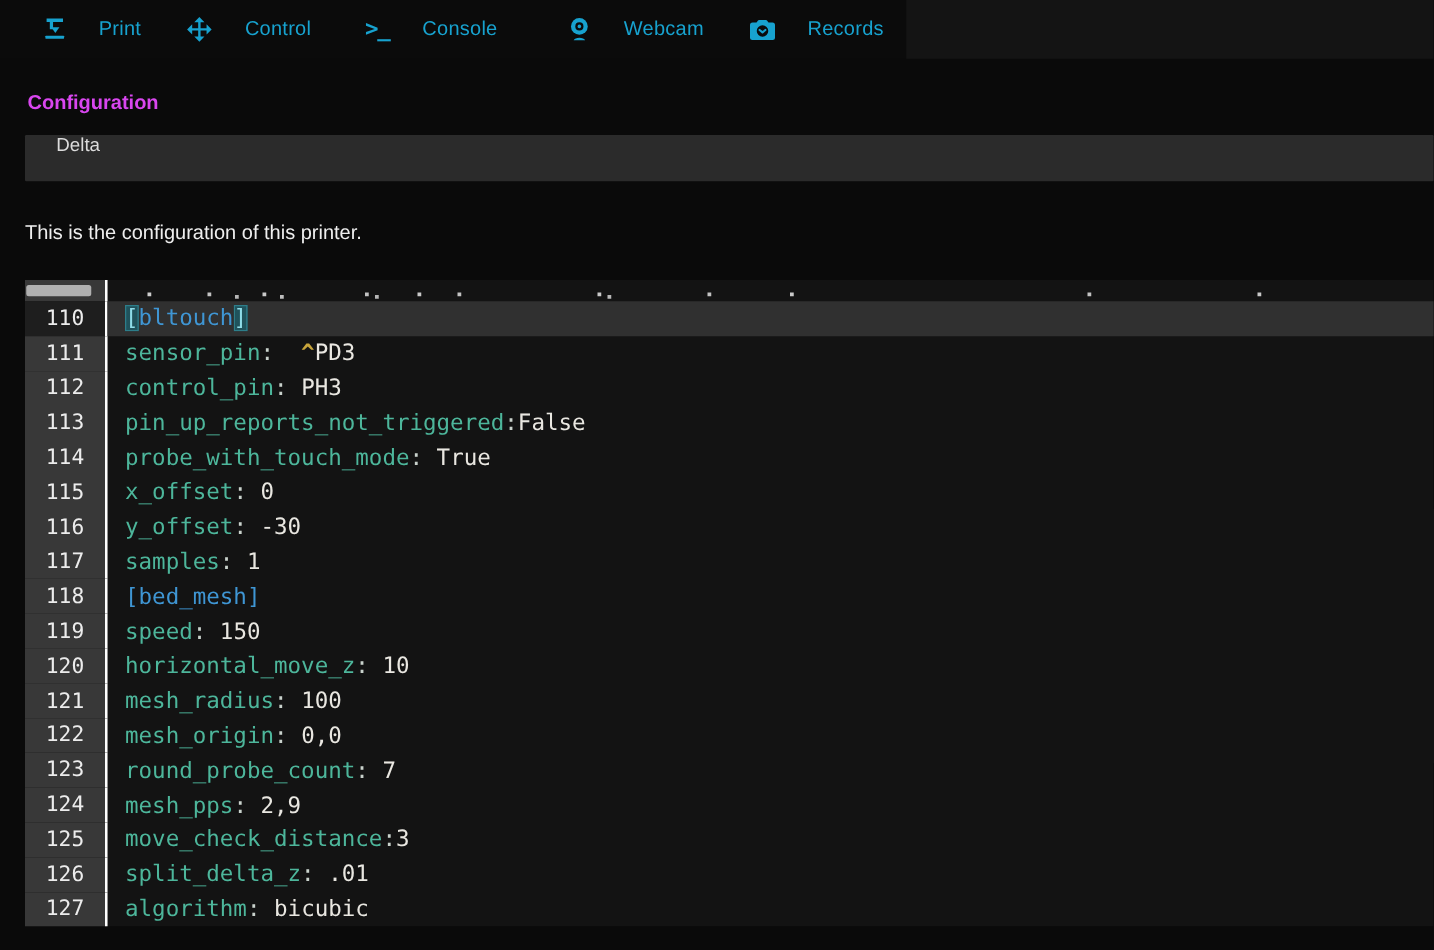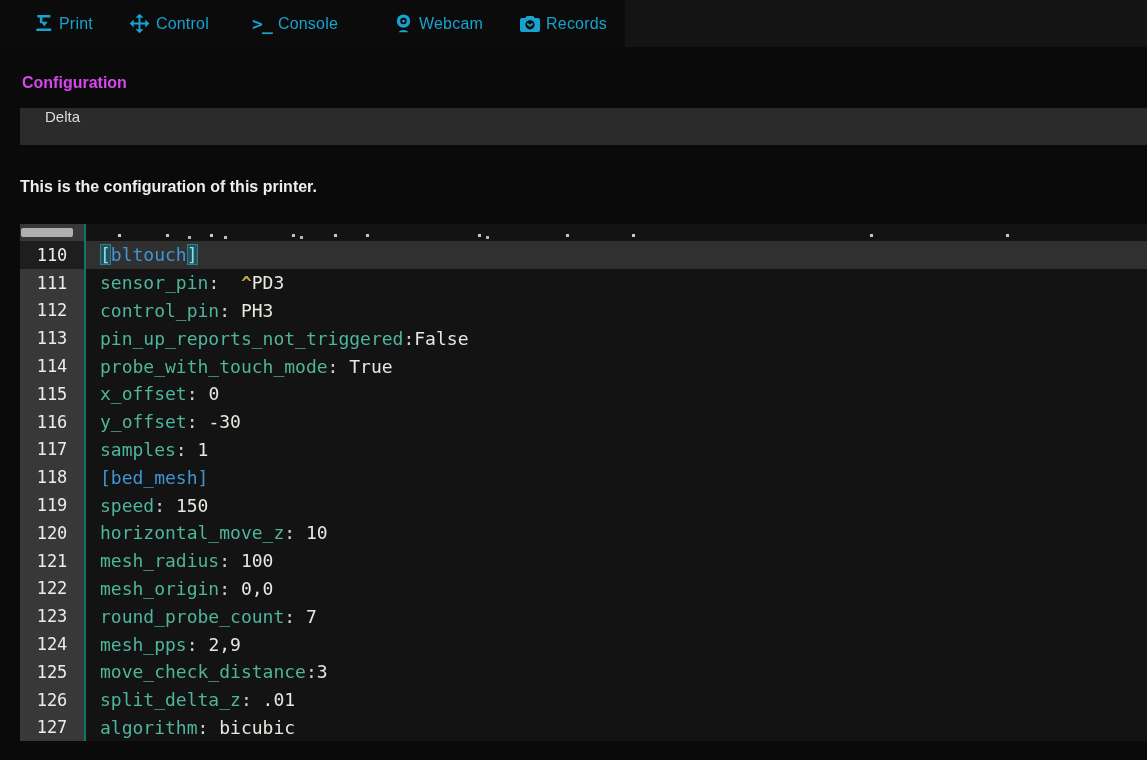--- a/index.html
+++ b/index.html
@@ -12,51 +12,51 @@
   html,body{width:1147px;height:760px;overflow:hidden;}
   body{
     background:#0a0a0a;
     font-family:"Liberation Sans", sans-serif;
     color:#e8e8e8;
   }
   
   .tabbar{display:flex;height:47px;background:#0b0b0b;align-items:stretch;}
   .tabs-box{display:flex;align-items:stretch;padding-left:14px;}
   .tab{
-    display:flex;align-items:center;gap:3px;padding:0 16px;margin-right:2px;
+    display:flex;align-items:center;gap:23px;padding:0 16px;margin-right:2px;
     color:var(--accent);cursor:pointer;font-size:16px;font-weight:500;
     letter-spacing:.2px;white-space:nowrap;
   }
   .tab.console-gap{margin-left:6px;}
   .tab.webcam-gap{margin-left:18px;}
   .tab.active{
     background:var(--tab-active-bg);color:#fff;margin-left:16px;padding:0 20px;
     font-size:16.5px;
   }
   .tab-icon{display:flex;align-items:center;justify-content:center;width:26px;height:26px;}
   .tab-icon svg{display:block;}
   .term-glyph{font-family:"DejaVu Sans Mono",monospace;font-weight:700;font-size:18px;letter-spacing:-1px;}
   .tabbar-filler{flex:1;background:#141414;}
   
   .section-title{margin:27px 0 0 22px;font-size:16px;font-weight:700;color:#d946ef;}
   .config-row{
     margin:16px 0 0 20px;height:37px;background:#2b2b2b;border-radius:1px;
     display:flex;align-items:flex-start;padding-left:25px;font-size:15px;color:#dcdcdc;
     cursor:pointer;
   }
-  .description{margin:33px 0 0 20px;font-size:16px;font-weight:700;color:#eeeeee;}
+  .description{margin:33px 0 0 20px;font-size:16px;font-weight:400;color:#eeeeee;}
   
   .editor{
     margin:28px 0 0 20px;width:1127px;background:var(--editor-bg);
     font-family:"DejaVu Sans Mono",monospace;font-size:18px;
   }
   .row{display:flex;height:27.8px;align-items:stretch;}
   .gutter{
     width:66px;flex:0 0 66px;background:var(--gutter-bg);
-    border-right:2px solid #0f766e;
+    border-right:2px solid #ffffff;
     display:flex;align-items:center;justify-content:center;
     color:#ececec;font-size:17px;
   }
   .code{
     flex:1;display:flex;align-items:center;padding-left:14px;
     white-space:pre;color:var(--value);
   }
   .row.active .gutter{background:var(--active-gutter-bg);}
   .row.active .code{background:var(--active-line-bg);}
   .tok-key{color:var(--key);}

